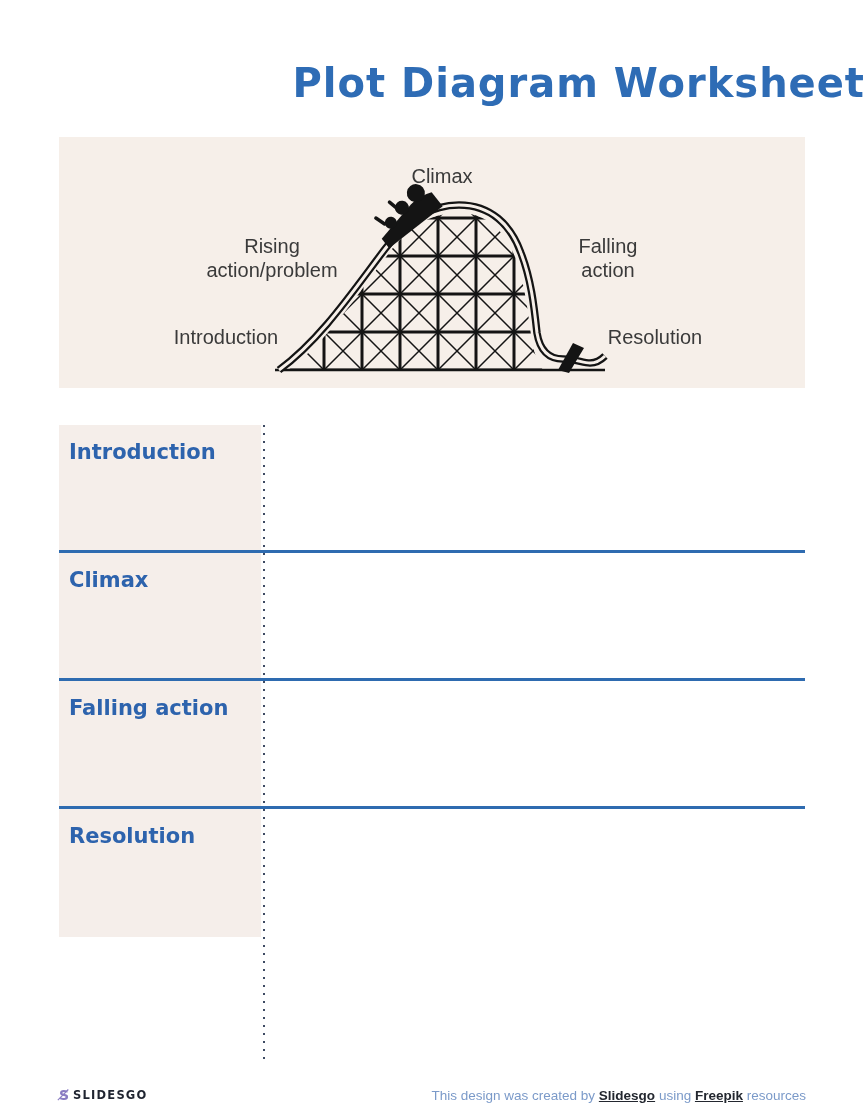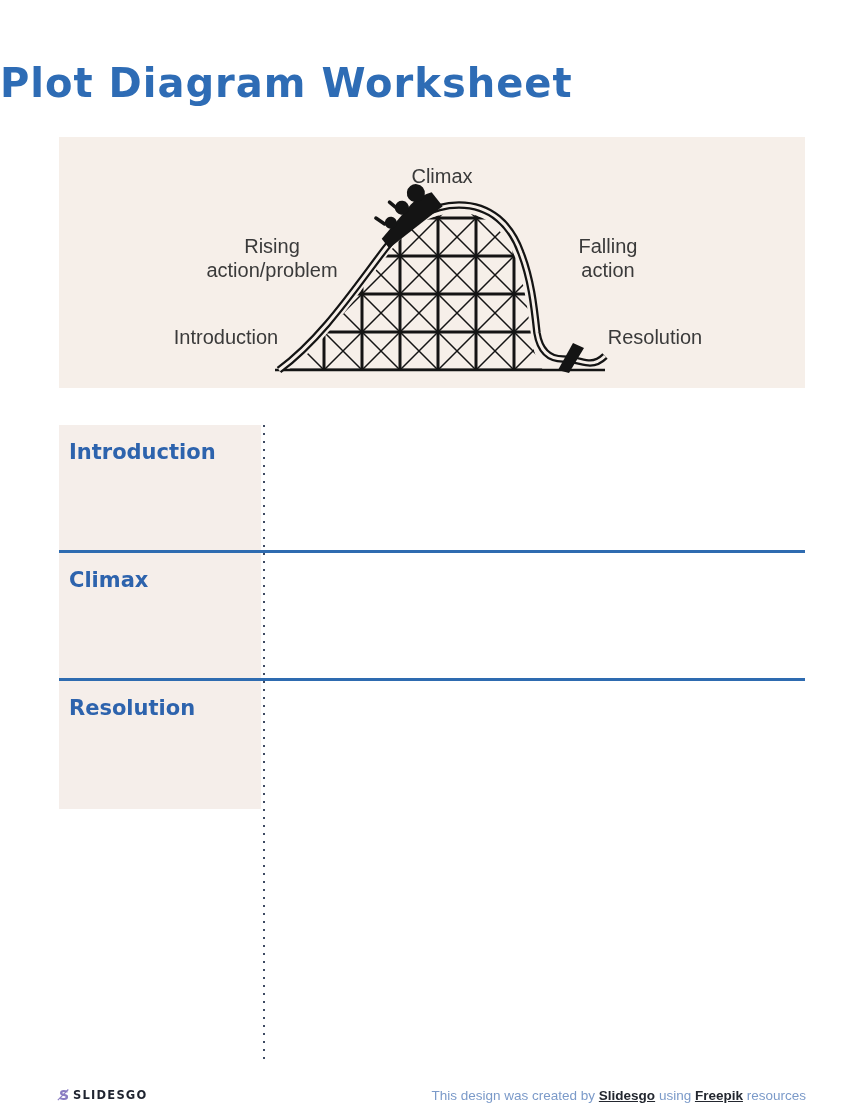--- a/index.html
+++ b/index.html
@@ -2,21 +2,21 @@
 <html><head>
 <meta charset="utf-8">
 <style>
   html,body{margin:0;padding:0;}
   body{
     width:865px;height:1119px;position:relative;background:#ffffff;
     font-family:"Liberation Sans", sans-serif;overflow:hidden;
   }
   
   .page-title{
-    position:absolute;left:0;top:60px;width:865px;text-align:left;
+    position:absolute;left:0;top:60px;width:865px;text-align:right;
     font-family:"DejaVu Sans", sans-serif;
     font-size:40px;font-weight:800;letter-spacing:1px;color:#2e6cb5;
   }
   
   .diagram-panel{
     position:absolute;left:59px;top:137px;width:746px;height:251px;
     background:#f6efe9;
   }
   .diagram-panel svg{display:block;}
   .diag-label{
@@ -131,20 +131,24 @@
     <div class="row-label">Introduction</div>
     <div class="row-content"></div>
   </div>
 
 
   <div class="plot-row">
     <div class="row-label">Climax</div>
     <div class="row-content"></div>
   </div>
 
+  <div class="plot-row">
+    <div class="row-label">Falling action</div>
+    <div class="row-content"></div>
+  </div>
 
   <div class="plot-row">
     <div class="row-label">Resolution</div>
     <div class="row-content"></div>
   </div>
 </div>
 
 <div class="footer">
   <div class="logo">
     <span class="s-icon">S̸</span>

